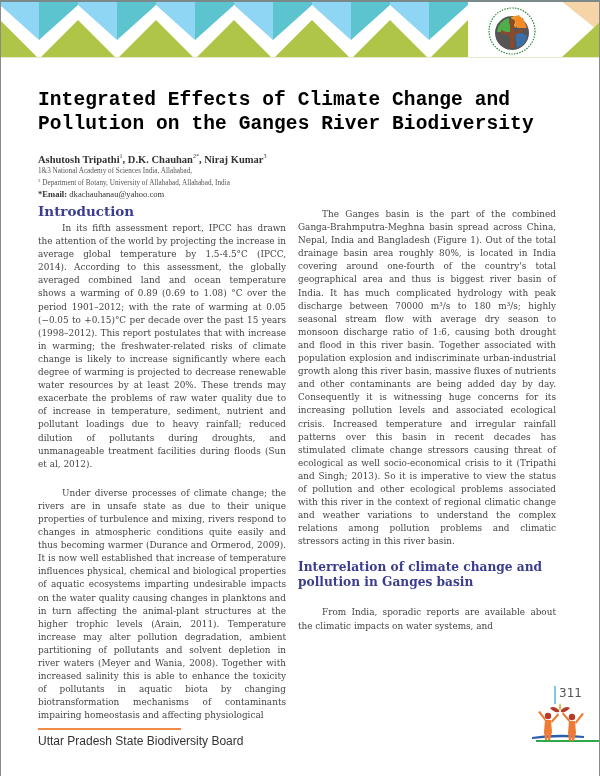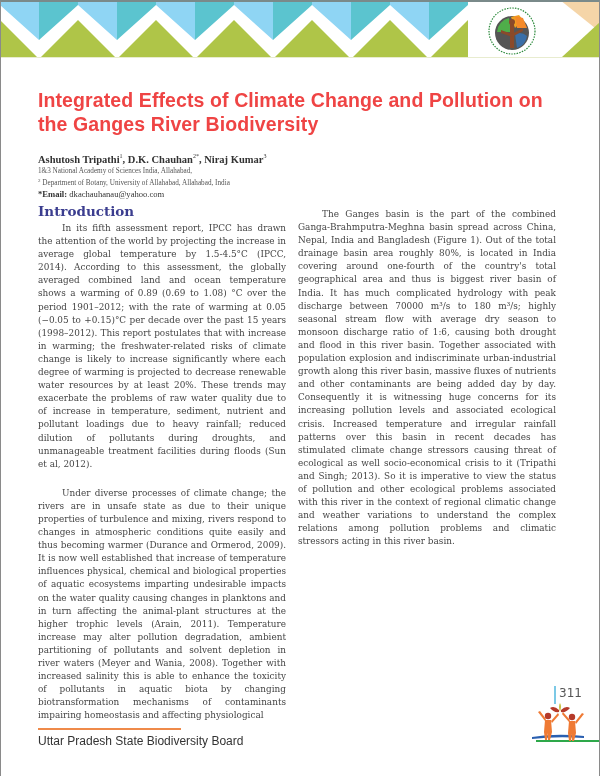--- a/index.html
+++ b/index.html
@@ -13,22 +13,22 @@
     position: absolute; left: 0; top: 0; width: 598px; height: 774px;
     border: 1px solid #8a8a8a; border-top: 2px solid #7a8a8a;
     box-sizing: content-box; pointer-events: none;
   }
   .header-band { position: absolute; left: 0; top: 0; width: 600px; height: 58px; }
   .logo-top {
     position: absolute; left: 487px; top: 6px; width: 50px; height: 50px;
   }
   .title {
     position: absolute; left: 38px; top: 88px; width: 520px;
-    font-family: Liberation Sans, sans-serif; font-weight: bold;
-    font-size: 19.5px; line-height: 24px; color: #ef4444;
+    font-family: Liberation Mono, monospace; font-weight: bold;
+    font-size: 19.5px; line-height: 24px; color: #000000;
     letter-spacing: 0.1px;
   }
   .authors {
     position: absolute; left: 38px; top: 153px;
     font-family: "Liberation Serif", serif; font-size: 10.5px; color: #333;
     font-weight: bold;
   }
   .authors sup { font-size: 6px; font-weight: normal; }
   .aff { position: absolute; left: 38px; font-family: Liberation Serif, serif; font-size: 7.2px; color: #555; }
   .aff1 { top: 167px; }
@@ -126,20 +126,22 @@
 
 <div class="h-intro">Introduction</div>
 
 <div class="col col-left">
   <p class="ind">In its fifth assessment report, IPCC has drawn the attention of the world by projecting the increase in average global temperature by 1.5-4.5°C (IPCC, 2014). According to this assessment, the globally averaged combined land and ocean temperature shows a warming of 0.89 (0.69 to 1.08) °C over the period 1901–2012; with the rate of warming at 0.05 (−0.05 to +0.15)°C per decade over the past 15 years (1998–2012). This report postulates that with increase in warming; the freshwater-related risks of climate change is likely to increase significantly where each degree of warming is projected to decrease renewable water resources by at least 20%. These trends may exacerbate the problems of raw water quality due to of increase in temperature, sediment, nutrient and pollutant loadings due to heavy rainfall; reduced dilution of pollutants during droughts, and unmanageable treatment facilities during floods (Sun et al, 2012).</p>
   <p class="ind">Under diverse processes of climate change; the rivers are in unsafe state as due to their unique properties of turbulence and mixing, rivers respond to changes in atmospheric conditions quite easily and thus becoming warmer (Durance and Ormerod, 2009). It is now well established that increase of temperature influences physical, chemical and biological properties of aquatic ecosystems imparting undesirable impacts on the water quality causing changes in planktons and in turn affecting the animal-plant structures at the higher trophic levels (Arain, 2011). Temperature increase may alter pollution degradation, ambient partitioning of pollutants and solvent depletion in river waters (Meyer and Wania, 2008). Together with increased salinity this is able to enhance the toxicity of pollutants in aquatic biota by changing biotransformation mechanisms of contaminants impairing homeostasis and affecting physiological</p>
 </div>
 
 <div class="col col-right">
   <p class="ind">The Ganges basin is the part of the combined Ganga-Brahmputra-Meghna basin spread across China, Nepal, India and Bangladesh (Figure 1). Out of the total drainage basin area roughly 80%, is located in India covering around one-fourth of the country's total geographical area and thus is biggest river basin of India. It has much complicated hydrology with peak discharge between 70000 m³/s to 180 m³/s; highly seasonal stream flow with average dry season to monsoon discharge ratio of 1:6, causing both drought and flood in this river basin. Together associated with population explosion and indiscriminate urban-industrial growth along this river basin, massive fluxes of nutrients and other contaminants are being added day by day. Consequently it is witnessing huge concerns for its increasing pollution levels and associated ecological crisis. Increased temperature and irregular rainfall patterns over this basin in recent decades has stimulated climate change stressors causing threat of ecological as well socio-economical crisis to it (Tripathi and Singh; 2013). So it is imperative to view the status of pollution and other ecological problems associated with this river in the context of regional climatic change and weather variations to understand the complex relations among pollution problems and climatic stressors acting in this river basin.</p>
+  <p class="h-sub">Interrelation of climate change and pollution in Ganges basin</p>
+  <p class="ind">From India, sporadic reports are available about the climatic impacts on water systems, and</p>
 </div>
 
 <div class="footer-line"></div>
 <div class="footer-text">Uttar Pradesh State Biodiversity Board</div>
 
 <div class="page-bar"></div>
 <div class="page-num">311</div>
 
 <svg class="page-logo" viewBox="0 0 74 50">
   <path d="M6 37 Q30 33 58 36 L58 38 Q30 36 6 39 Z" fill="#2a5fb0"></path>

